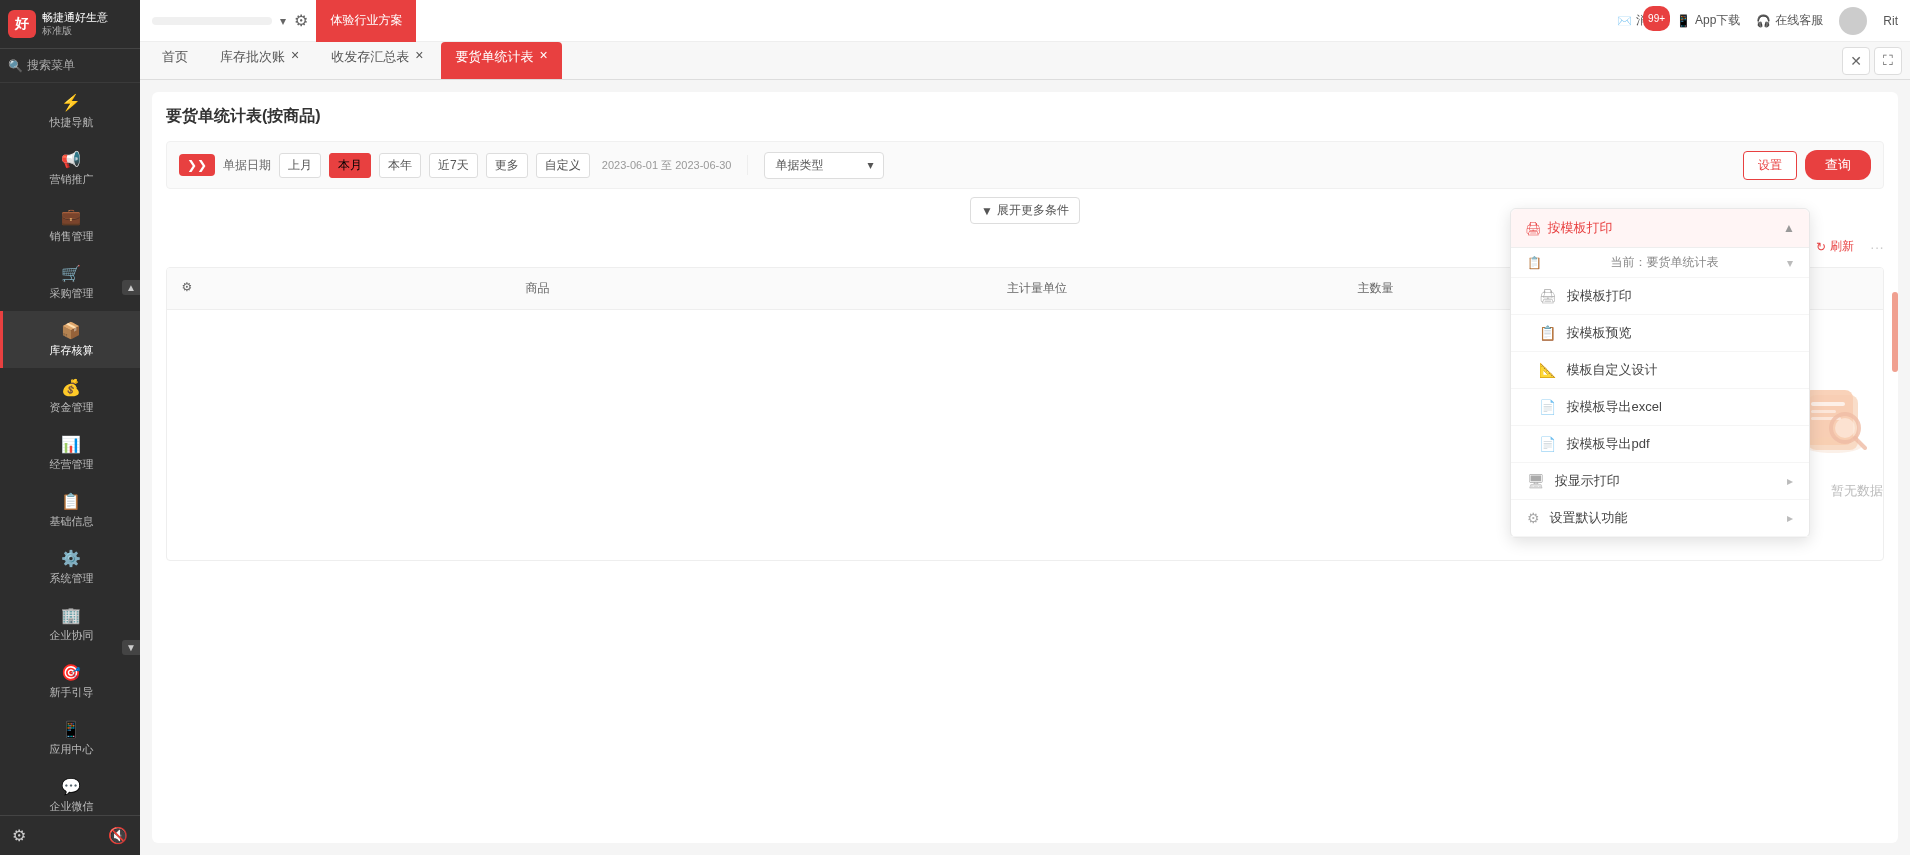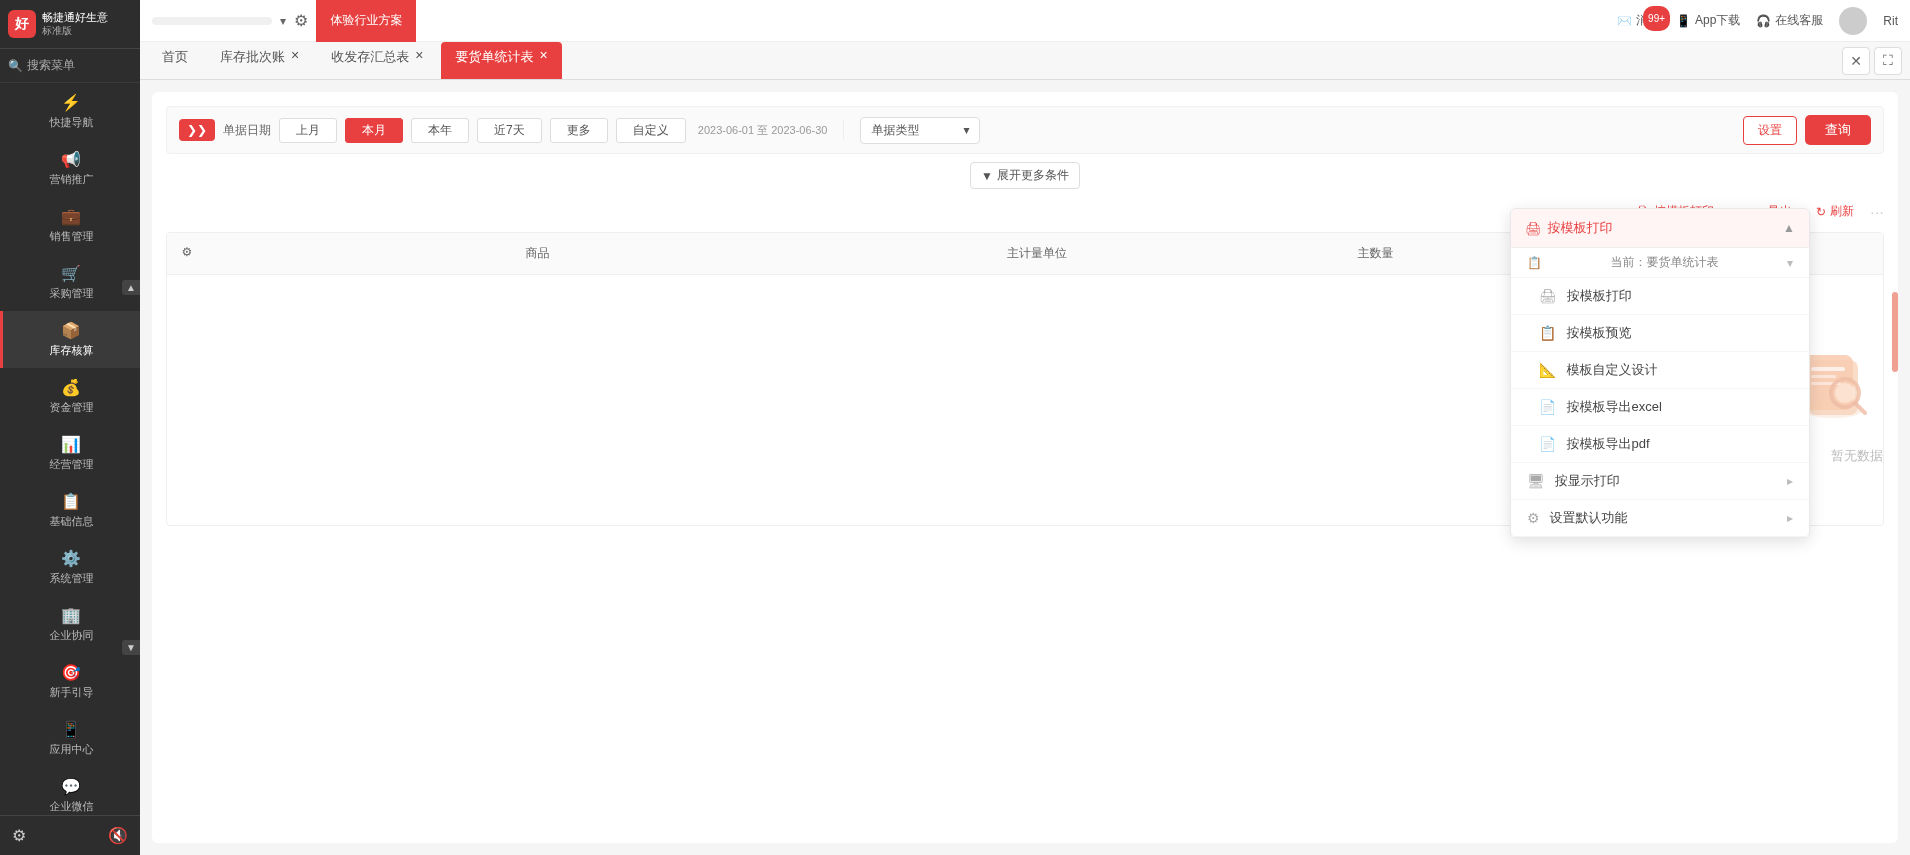--- a/index.html
+++ b/index.html
@@ -231,31 +231,31 @@
       border: none;
       border-radius: 4px;
       padding: 4px 8px;
       font-size: 12px;
       cursor: pointer;
       display: flex;
       align-items: center;
     }
     .filter-label { font-size: 12px; color: #666; }
     .date-btn {
-      padding: 3px 16px;
+      padding: 3px 8px;
       border: 1px solid #ddd;
       border-radius: 3px;
       font-size: 12px;
       cursor: pointer;
       color: #555;
       background: #fff;
     }
     .date-btn.active {
       background: #e84040;
-      color: #ffffff;
+      color: #000000;
       border-color: #e84040;
     }
     .date-range { font-size: 11px; color: #999; margin-left: 4px; }
     .filter-divider { width: 1px; height: 20px; background: #eee; margin: 0 8px; }
     .type-select {
       display: flex;
       align-items: center;
       gap: 4px;
       border: 1px solid #ddd;
       border-radius: 4px;
@@ -295,21 +295,21 @@
       font-size: 12px;
       color: #e84040;
       cursor: pointer;
       padding: 4px 8px;
       border-radius: 4px;
     }
     .query-btn {
       background: #e84040;
       color: #fff;
       border: none;
-      border-radius: 5px;
+      border-radius: 12px;
       padding: 6px 20px;
       font-size: 13px;
       cursor: pointer;
     }
     .settings-btn {
       border: 1px solid #e84040;
       color: #e84040;
       background: #fff;
       border-radius: 4px;
       padding: 5px 14px;
@@ -558,20 +558,21 @@
       <span class="tab-close" style="color:#fff;">×</span>
     </div>
     <div class="tabs-right">
       <div class="tabs-right-btn">✕</div>
       <div class="tabs-right-btn">⛶</div>
     </div>
   </div>
 
   <div class="page-content">
     <div class="report-panel">
+      <div class="report-title">要货单统计表(按商品)</div>
 
       <div class="filter-bar">
         <button class="filter-expand-btn">❯❯</button>
         <span class="filter-label">单据日期</span>
         <button class="date-btn">上月</button>
         <button class="date-btn active">本月</button>
         <button class="date-btn">本年</button>
         <button class="date-btn">近7天</button>
         <button class="date-btn">更多</button>
         <button class="date-btn">自定义</button>

